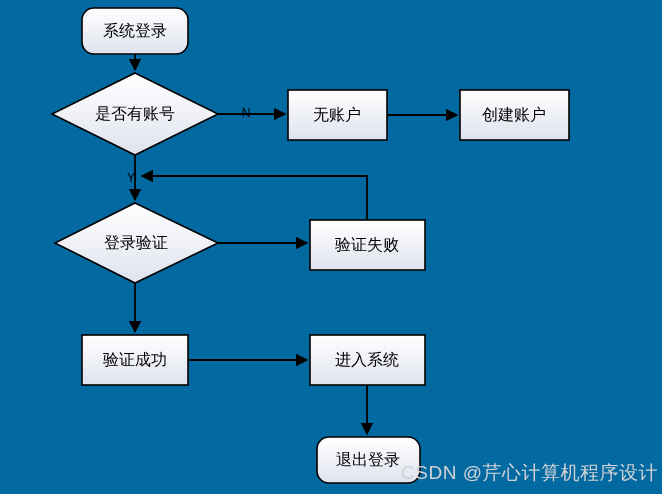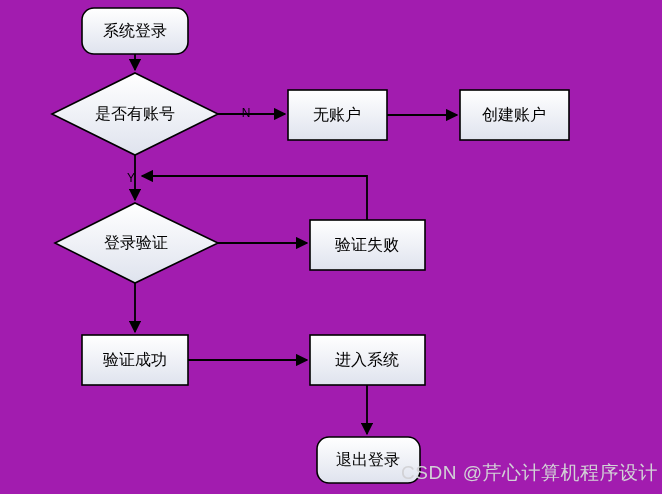--- a/index.html
+++ b/index.html
@@ -7,21 +7,21 @@
     padding: 0;
     background: #ffffff;
   }
   body {
     font-family: "Liberation Sans", "DejaVu Sans", sans-serif;
   }
   #canvas {
     position: relative;
     width: 662px;
     height: 494px;
-    background: #a21caf;
+    background: #0369a1;
     overflow: hidden;
   }
   #flow-svg {
     position: absolute;
     left: 0;
     top: 0;
     width: 662px;
     height: 494px;
   }
   .node-label {

